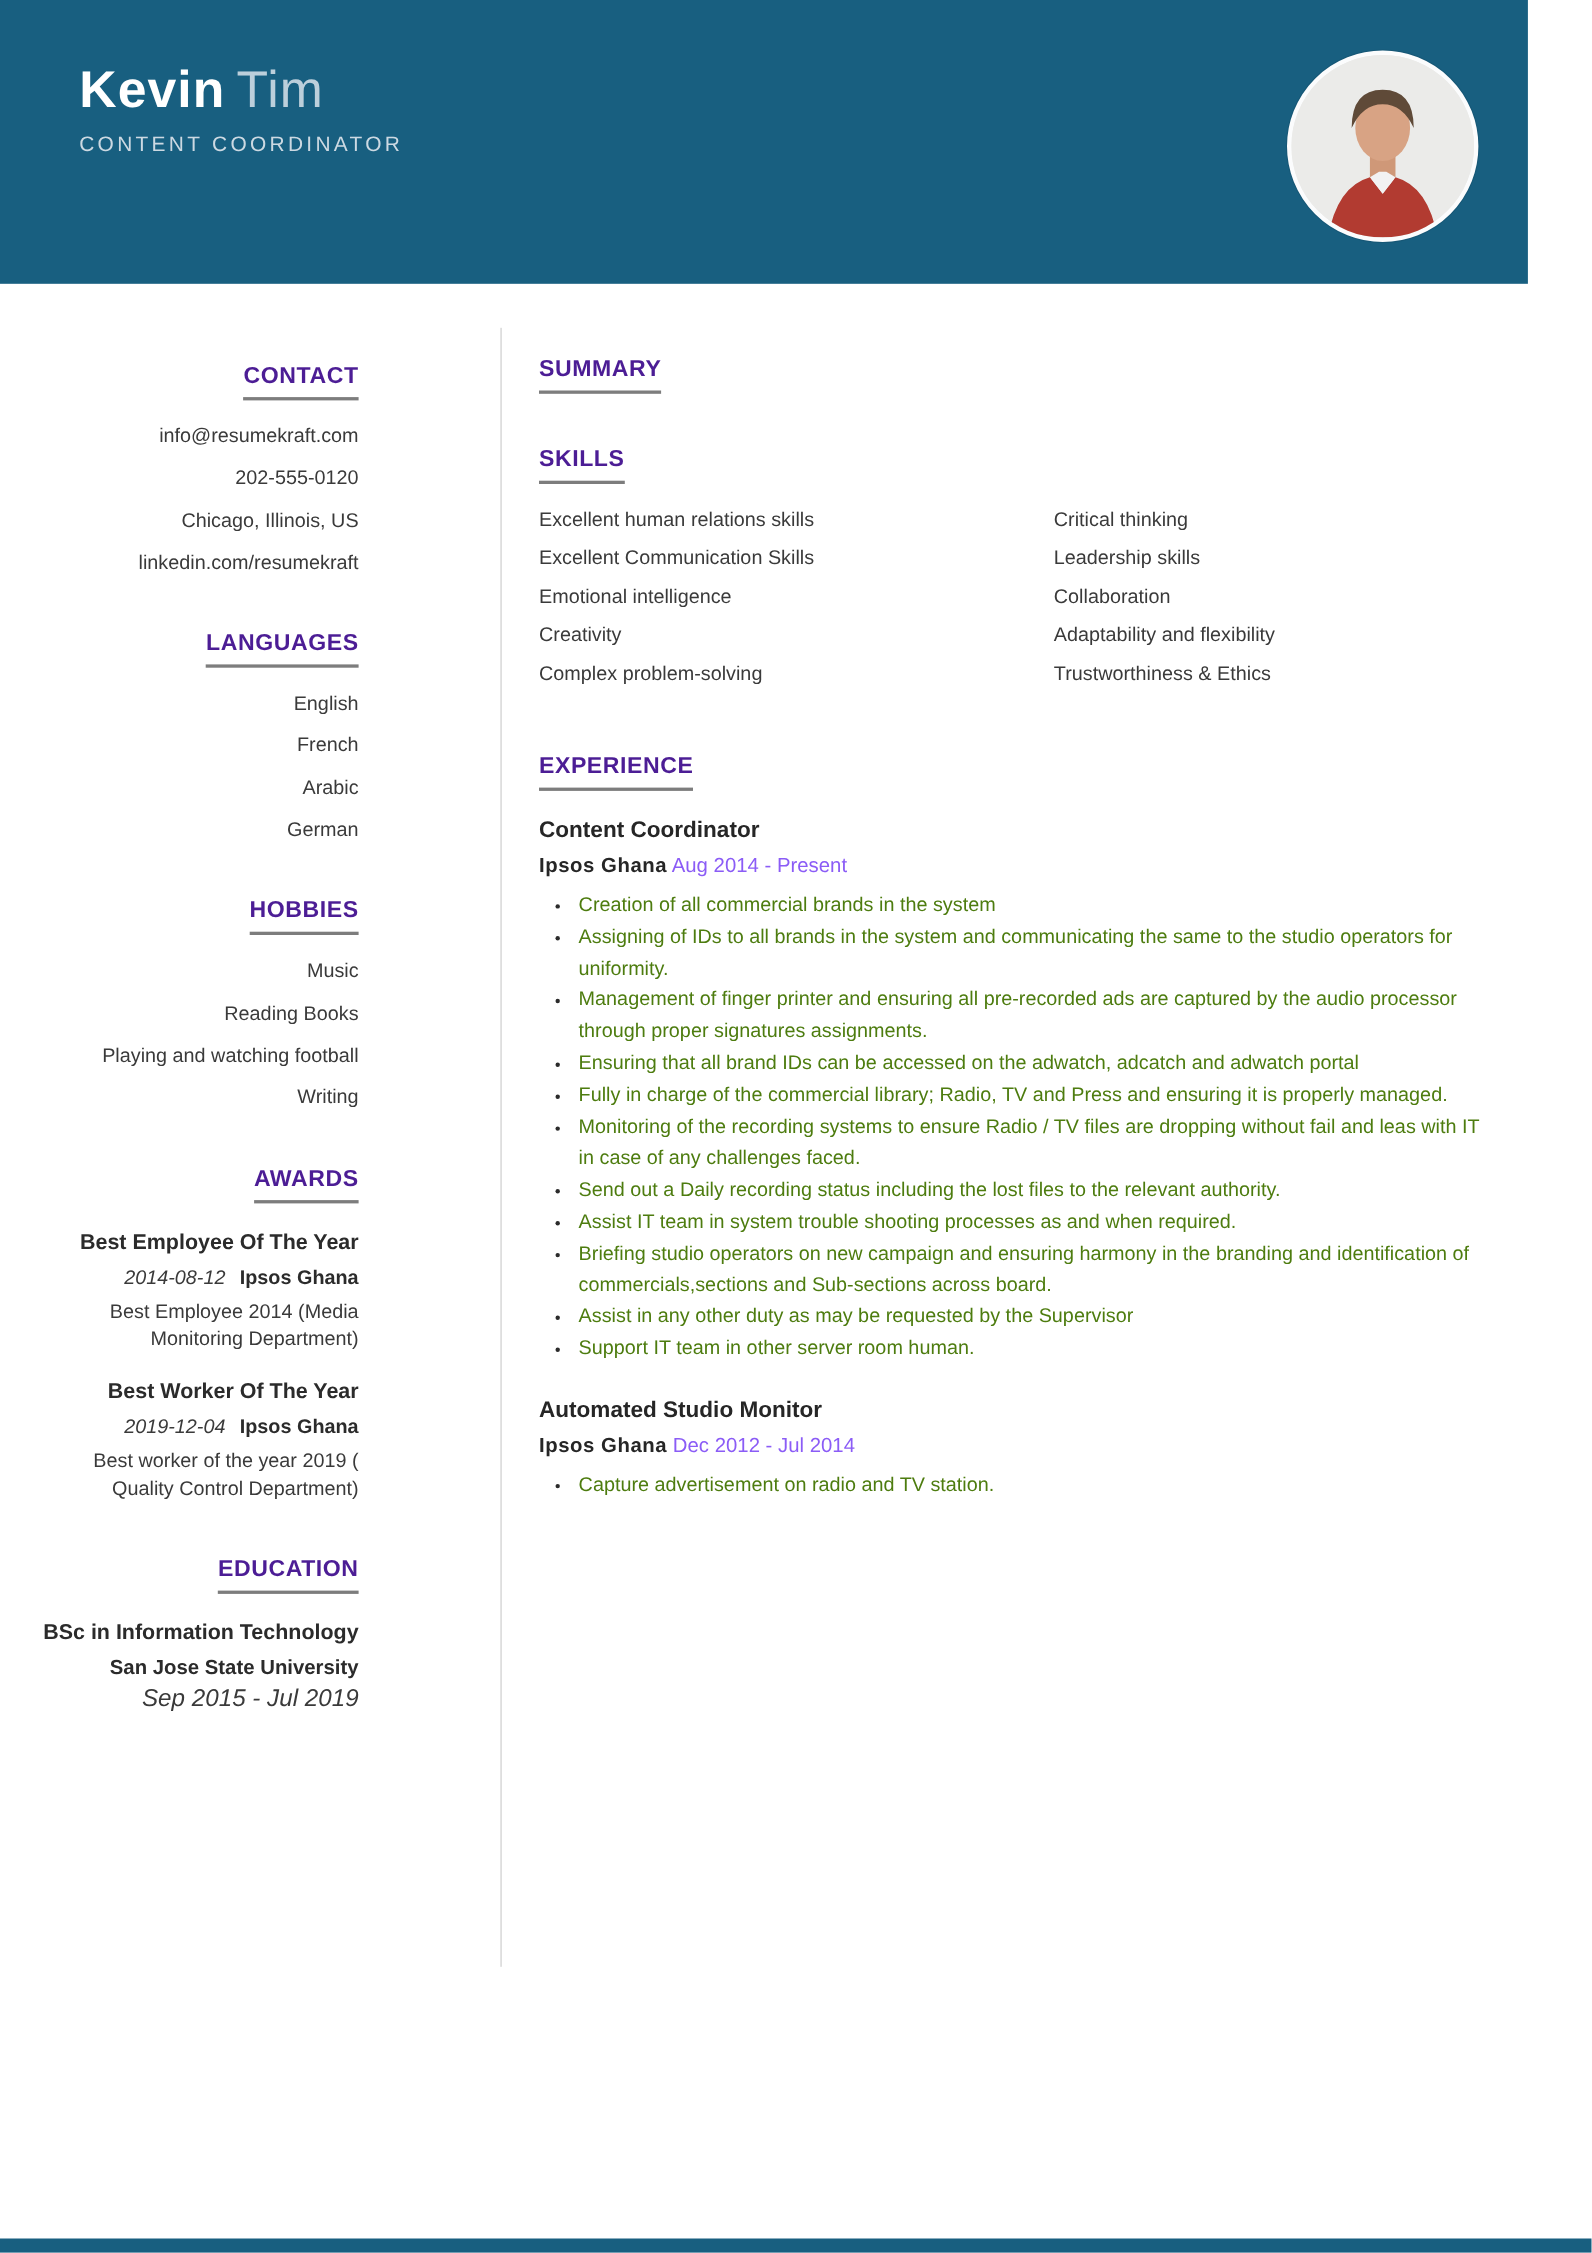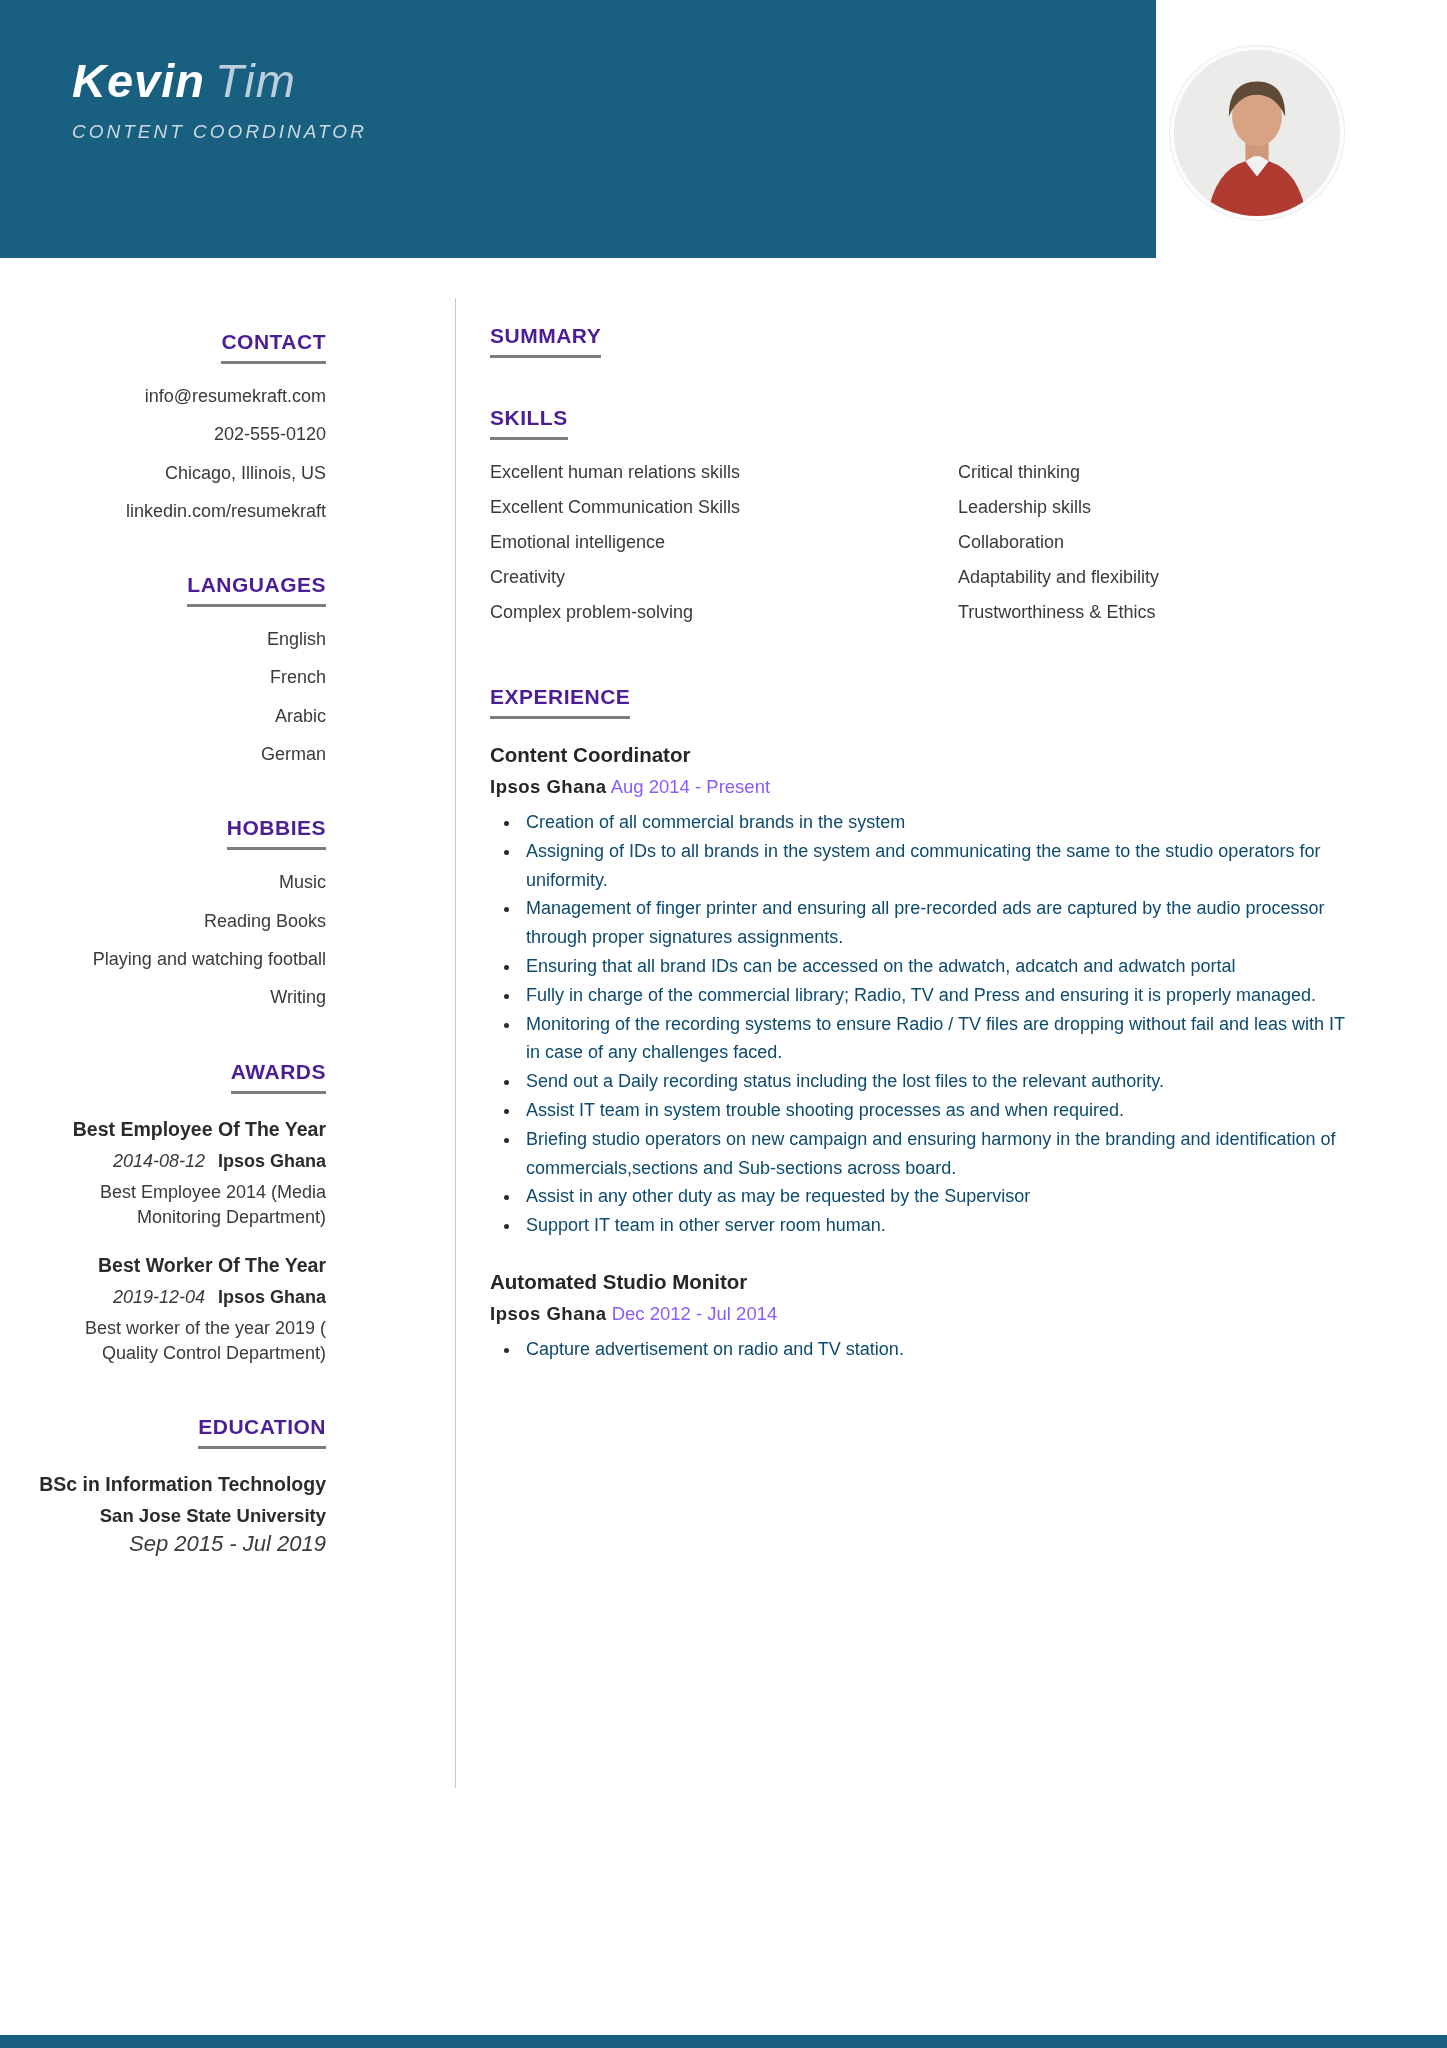--- a/index.html
+++ b/index.html
@@ -7,23 +7,22 @@
   body {
     position:relative;
     background:#ffffff;
     font-family:"Liberation Sans","DejaVu Sans",sans-serif;
     color:#3a3a3a;
     overflow:hidden;
   }
 
   
   .header {
-    position:absolute; top:0; left:0; width:1156px; height:258px;
+    position:absolute; top:0; left:0; width:1389px; height:258px;
     background:#185f80;
-    font-style:italic;
   }
   .name-block { position:absolute; left:72px; top:55px; }
   .name { font-size:47px; font-weight:400; letter-spacing:1px; line-height:1.1; }
   .name .first { color:#ffffff; font-weight:700; }
   .name .last  { color:#bccfdb; font-weight:400; margin-left:10px; }
   .job-title {
     margin-top:14px; font-size:19px; letter-spacing:3px;
     color:#ccd9e2; font-weight:400;
   }
   .photo {
@@ -88,21 +87,21 @@
   .skills-grid li { font-size:18px; margin-bottom:14px; color:#3a3a3a; }
 
   .job { margin-top:24px; }
   .job + .job { margin-top:30px; }
   .job-title-line { font-size:20.5px; font-weight:700; color:#262626; }
   .job-meta { margin-top:9px; font-size:18.5px; }
   .job-company { font-weight:700; color:#262626; letter-spacing:0.5px; }
   .job-dates { color:#8b5cf6; }
   .job-bullets { margin-top:10px; margin-left:30px; }
   .job-bullets li {
-    font-size:18px; line-height:1.6; color:#0c4a6e;
+    font-size:18px; line-height:1.6; color:#4d7c0f;
     padding-left:6px; max-width:830px;
   }
   .job-bullets li::marker { color:#2b2b2b; font-size:0.85em; }
 
   
   .footer {
     position:absolute; left:0; bottom:0; width:1447px; height:13px;
     background:#185f80;
   }
 </style>

